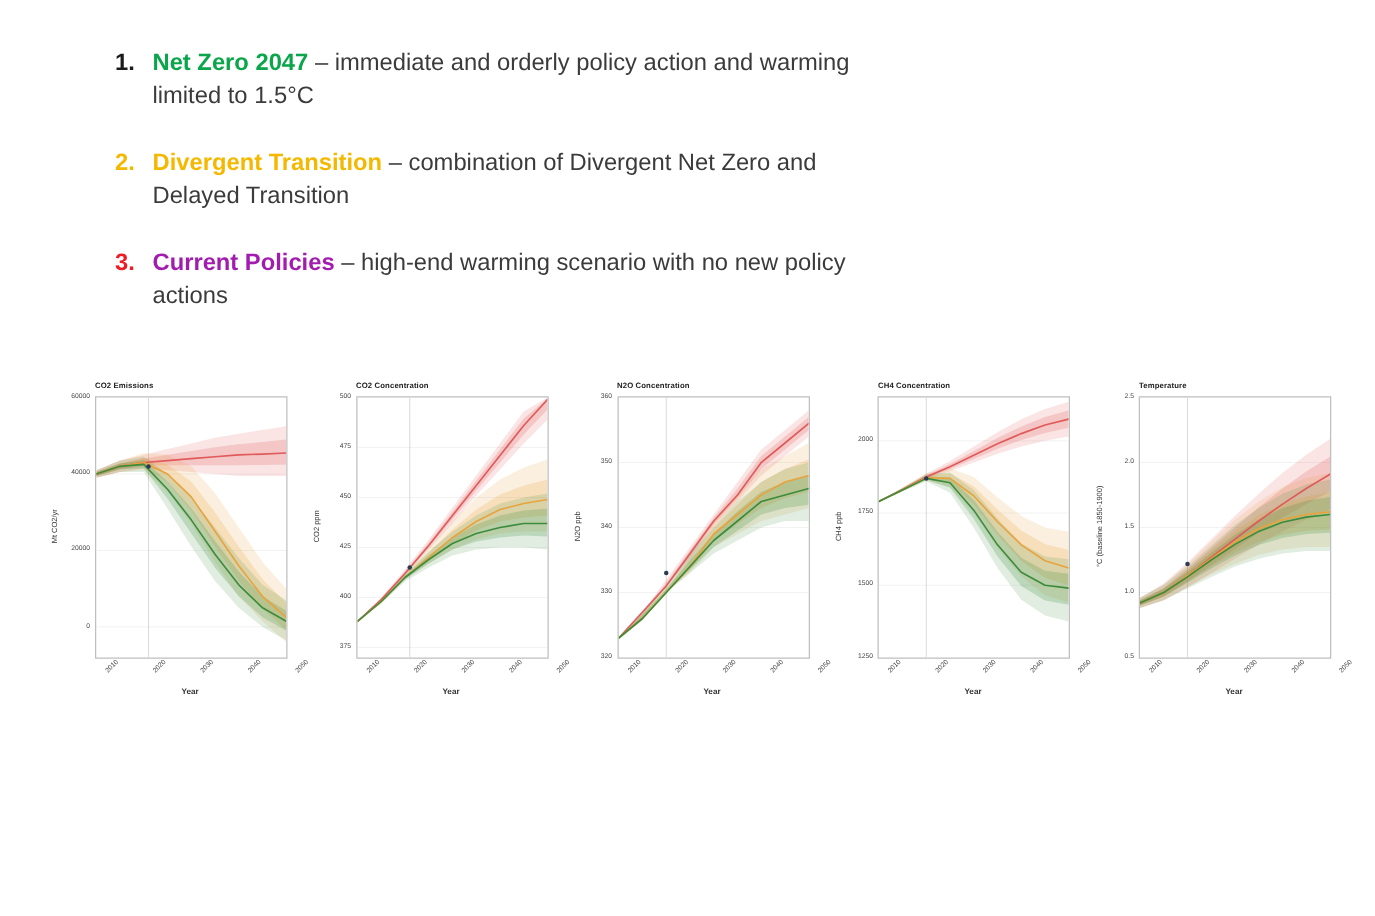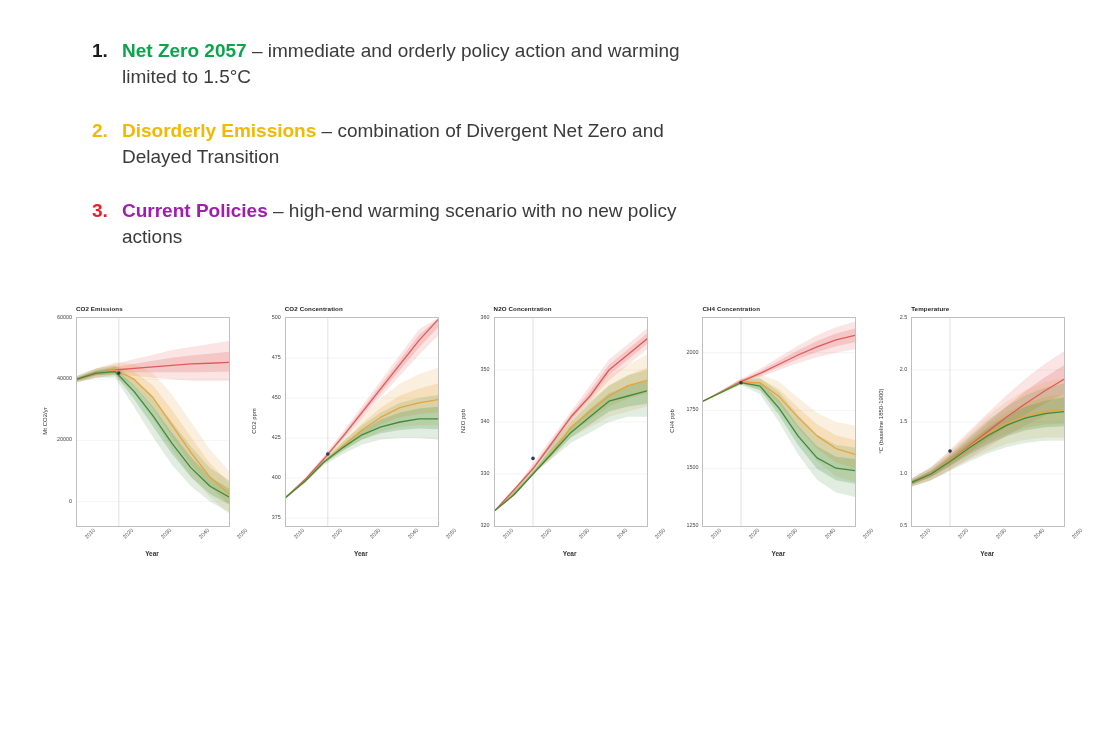--- a/index.html
+++ b/index.html
@@ -129,26 +129,26 @@
     white-space: nowrap;
   }
 </style>
 </head>
 <body>
 
 <div class="bullets">
 
   <div class="bullet-row b1">
     <div class="bullet-num">1.</div>
-    <div class="bullet-text"><span class="bullet-lead">Net Zero 2057</span><span> – immediate and orderly policy action and warming limited to 1.5°C</span></div>
+    <div class="bullet-text"><span class="bullet-lead">Net Zero 2047</span><span> – immediate and orderly policy action and warming limited to 1.5°C</span></div>
   </div>
 
   <div class="bullet-row b2">
     <div class="bullet-num">2.</div>
-    <div class="bullet-text"><span class="bullet-lead">Disorderly Emissions</span><span> – combination of Divergent Net Zero and Delayed Transition</span></div>
+    <div class="bullet-text"><span class="bullet-lead">Divergent Transition</span><span> – combination of Divergent Net Zero and Delayed Transition</span></div>
   </div>
 
   <div class="bullet-row b3">
     <div class="bullet-num">3.</div>
     <div class="bullet-text"><span class="bullet-lead">Current Policies</span><span> – high-end warming scenario with no new policy actions</span></div>
   </div>
 
 </div>
 
 <div class="panels" id="panels">

